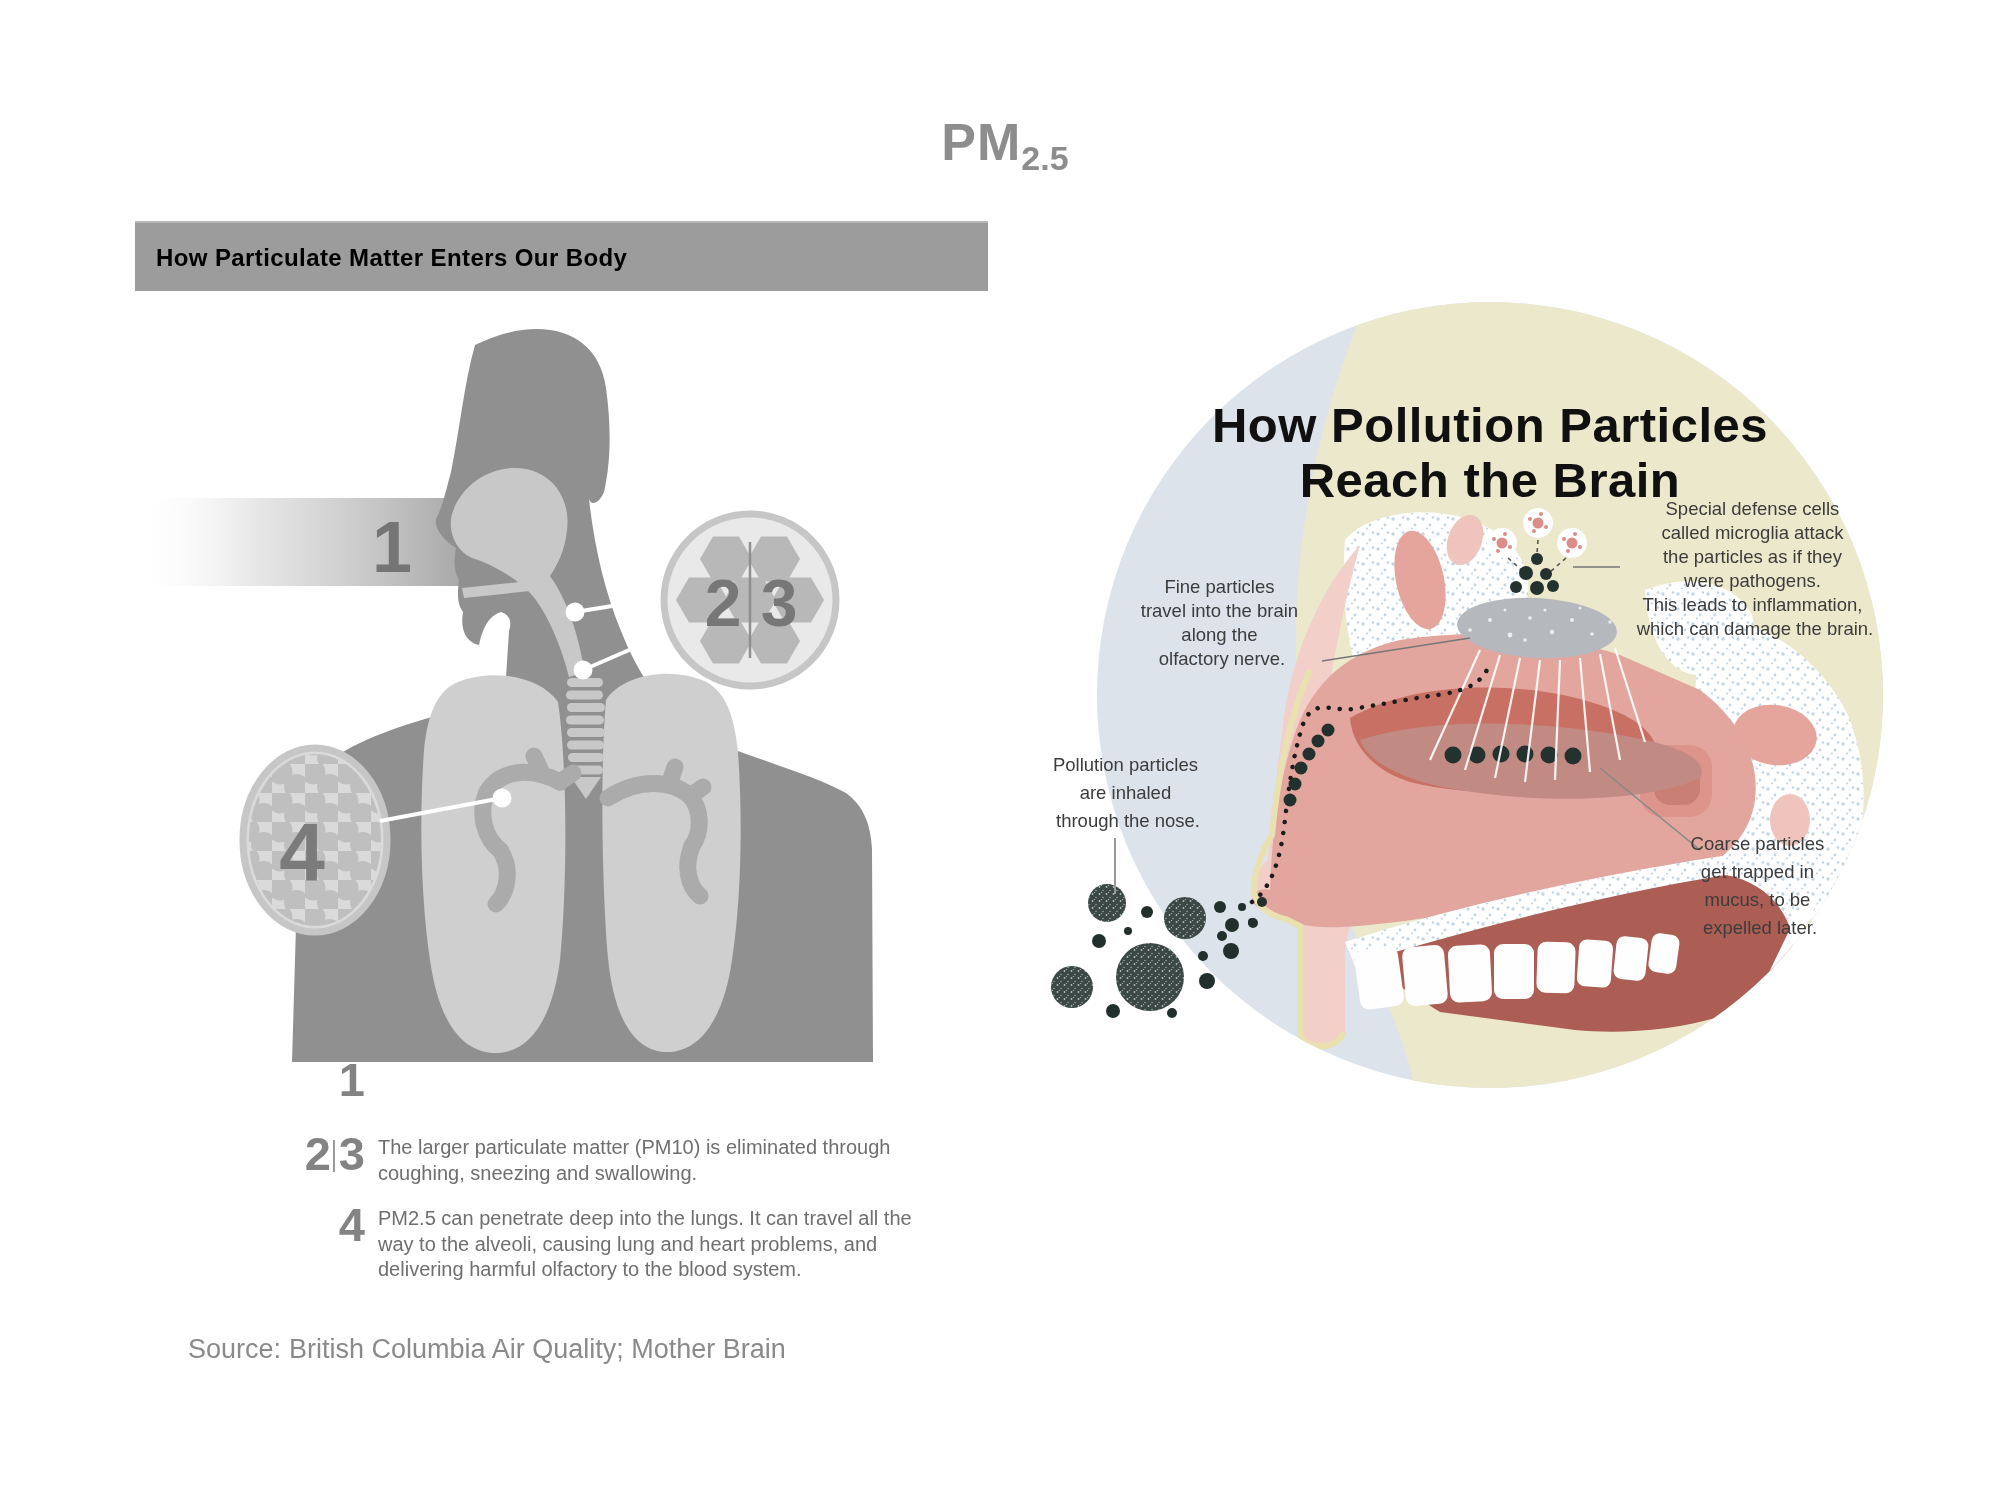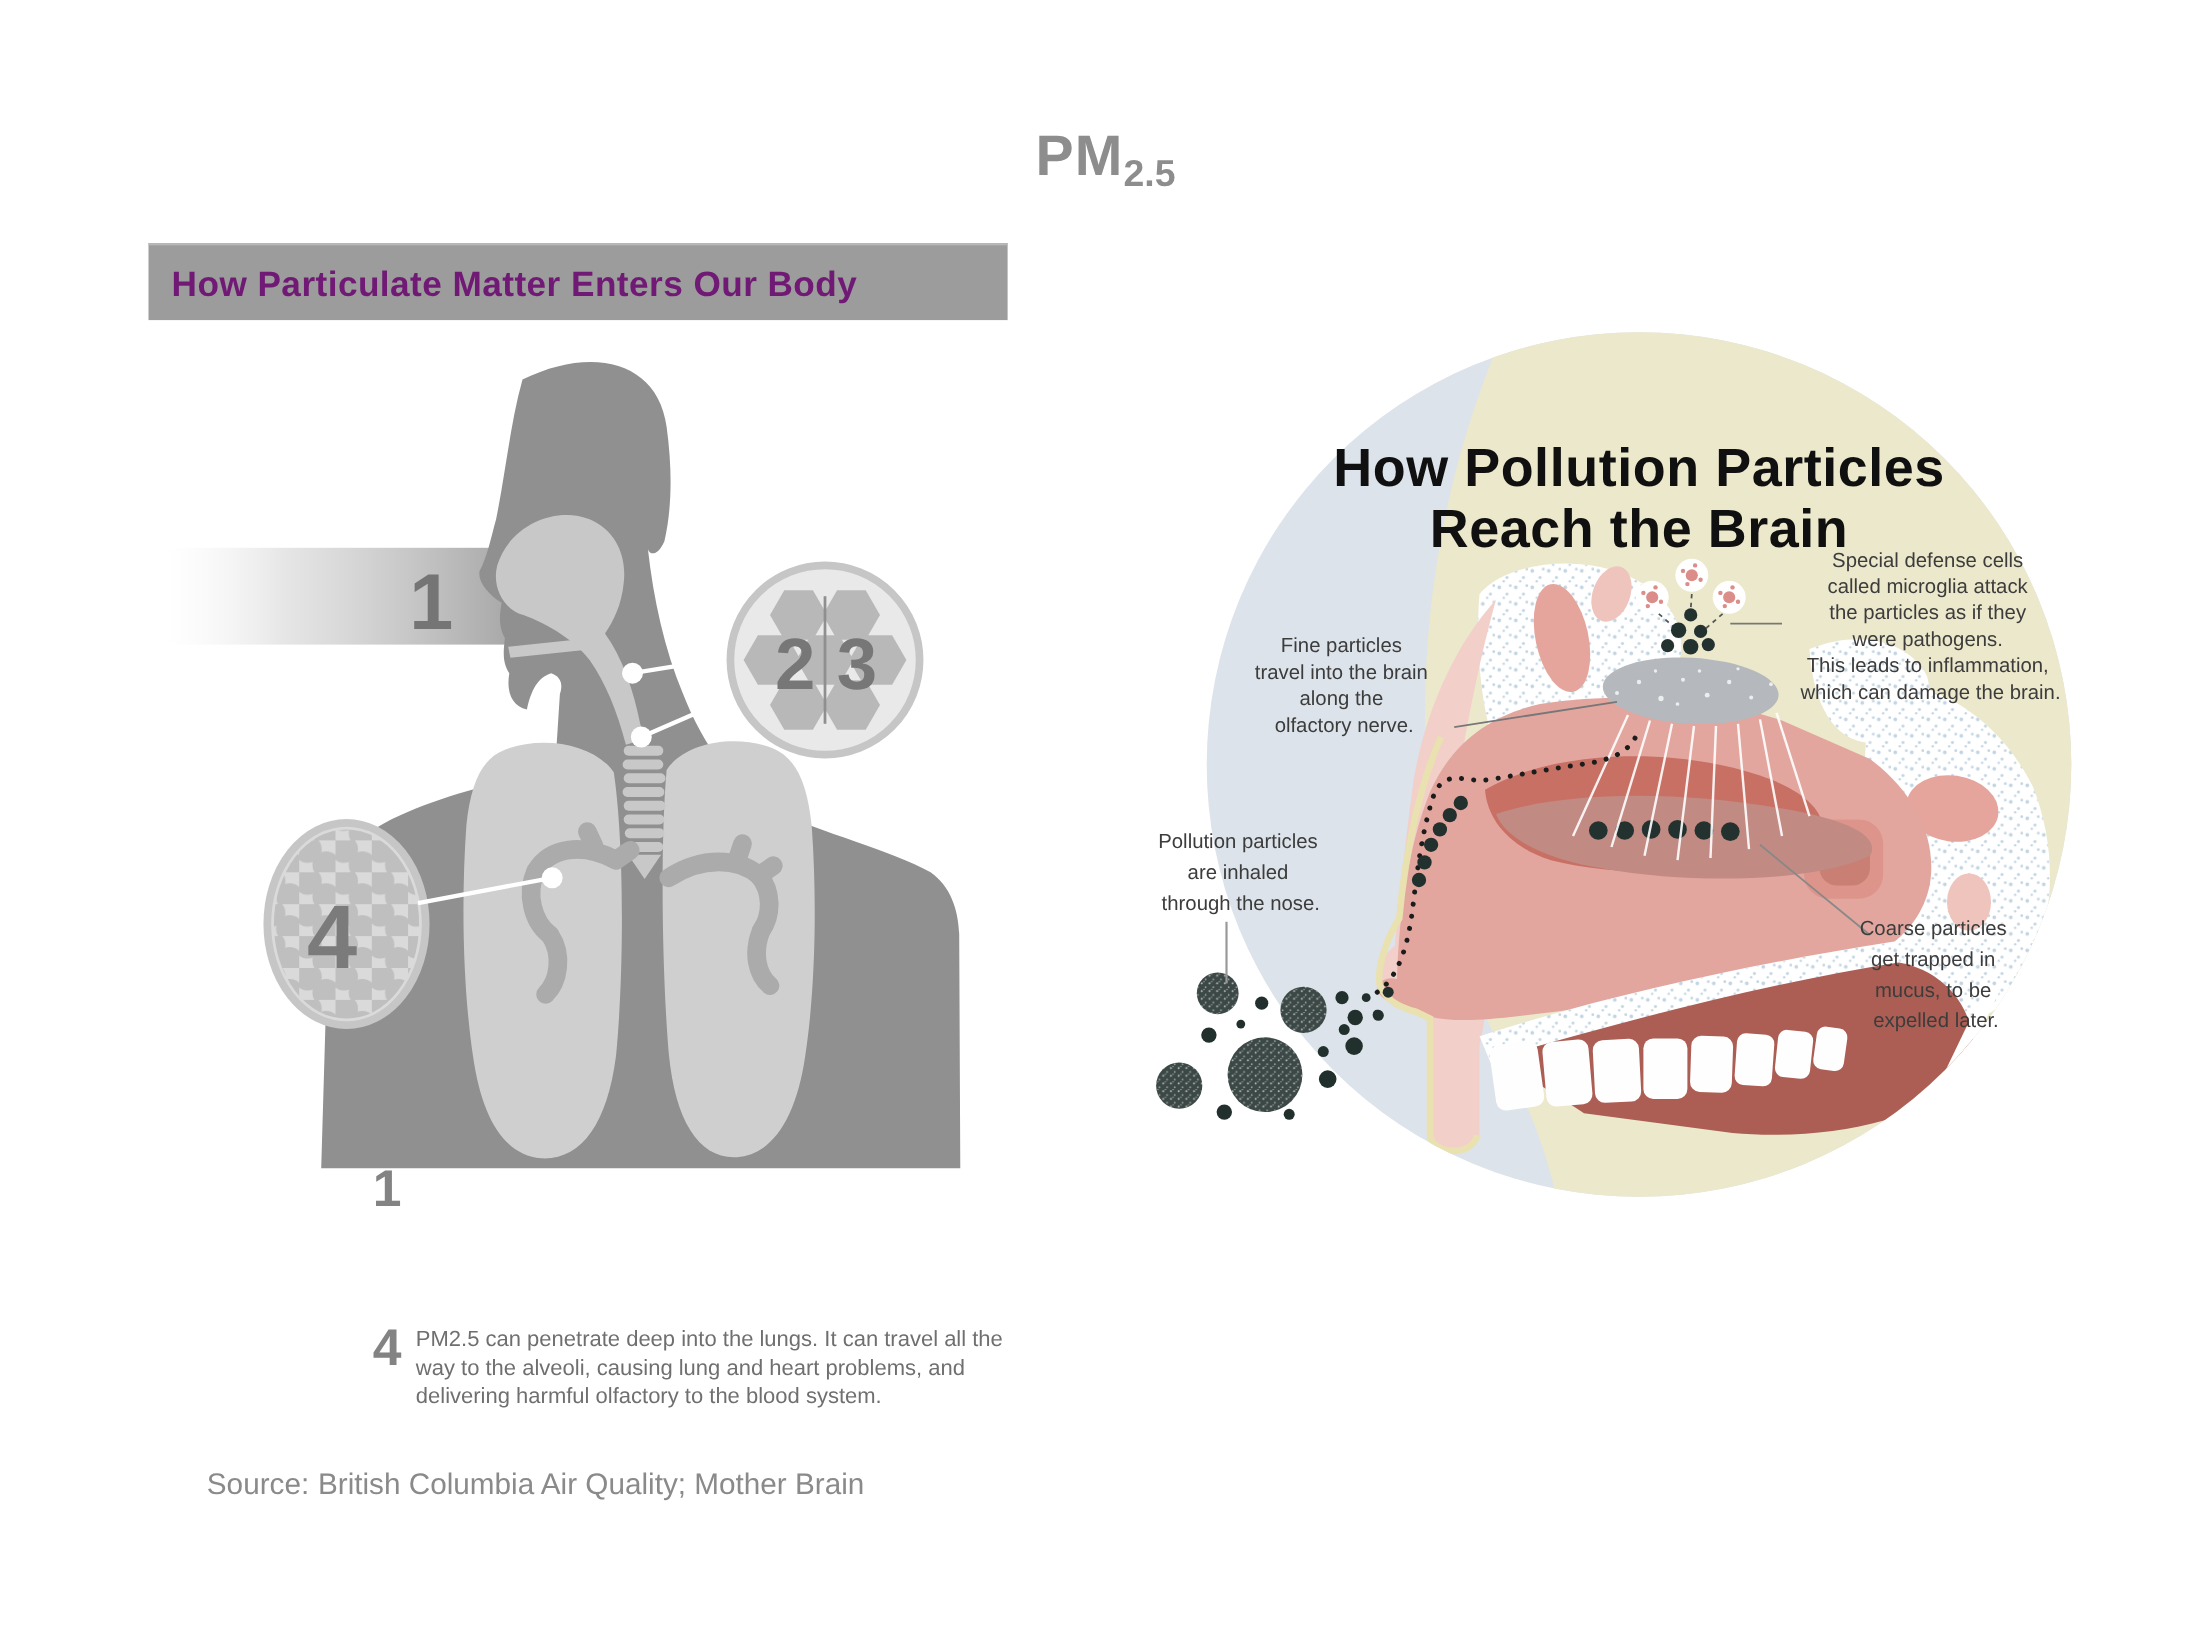--- a/index.html
+++ b/index.html
@@ -5,22 +5,22 @@
   html,body{margin:0;padding:0;background:#ffffff;}
   #page{position:relative;width:2000px;height:1500px;background:#ffffff;outline:1px solid #d9d9d9;
         font-family:"Liberation Sans", sans-serif;overflow:hidden;}
 
   
   .pm-title{position:absolute;left:0;top:112px;width:2010px;text-align:center;
             color:#8D8D8D;font-weight:bold;font-size:52px;letter-spacing:1px;}
   .pm-title .sub{font-size:34px;vertical-align:-10px;letter-spacing:0;}
 
   
-  .ig-header{position:absolute;left:135px;top:221px;width:781px;height:70px;background:#9C9C9C;
-             color:#701a75;font-weight:bold;font-size:32px;line-height:70px;padding-left:21px;
+  .ig-header{position:absolute;left:135px;top:221px;width:853px;height:70px;background:#9C9C9C;
+             color:#000000;font-weight:bold;font-size:24px;line-height:70px;padding-left:21px;
              box-sizing:border-box;letter-spacing:.4px;border-top:2px solid #b8b8b8;}
 
   
   .svg-left{position:absolute;left:140px;top:300px;width:860px;height:765px;}
   .svg-right{position:absolute;left:1000px;top:290px;width:920px;height:830px;}
 
   
   .step{position:absolute;left:283px;display:flex;gap:15px;width:640px;}
   .step-num{width:80px;text-align:right;font-weight:bold;font-size:47px;color:#838383;
             line-height:.95;letter-spacing:-2px;flex:none;}
@@ -400,20 +400,24 @@
       <tspan x="760" y="644">expelled later.</tspan>
     </text>
 
     <text class="btitle" x="490" y="152" text-anchor="middle">How Pollution Particles</text>
     <text class="btitle" x="490" y="207" text-anchor="middle">Reach the Brain</text>
   </svg>
 
   <div class="step" style="top:1058px">
     <div class="step-num"><span>1</span></div>
   </div>
+  <div class="step" style="top:1132px">
+    <div class="step-num"><span>2</span><span class="numdiv"></span><span>3</span></div>
+    <div class="step-text">The larger particulate matter (PM10) is eliminated through coughing, sneezing and swallowing.</div>
+  </div>
   <div class="step" style="top:1203px">
     <div class="step-num"><span>4</span></div>
     <div class="step-text">PM2.5 can penetrate deep into the lungs. It can travel all the way to the alveoli, causing lung and heart problems, and delivering harmful olfactory to the blood system.</div>
   </div>
 
   <div class="source-line">
     <span class="lbl">Source:</span><span>British Columbia Air Quality; Mother Brain</span>
   </div>
 
 </div>

